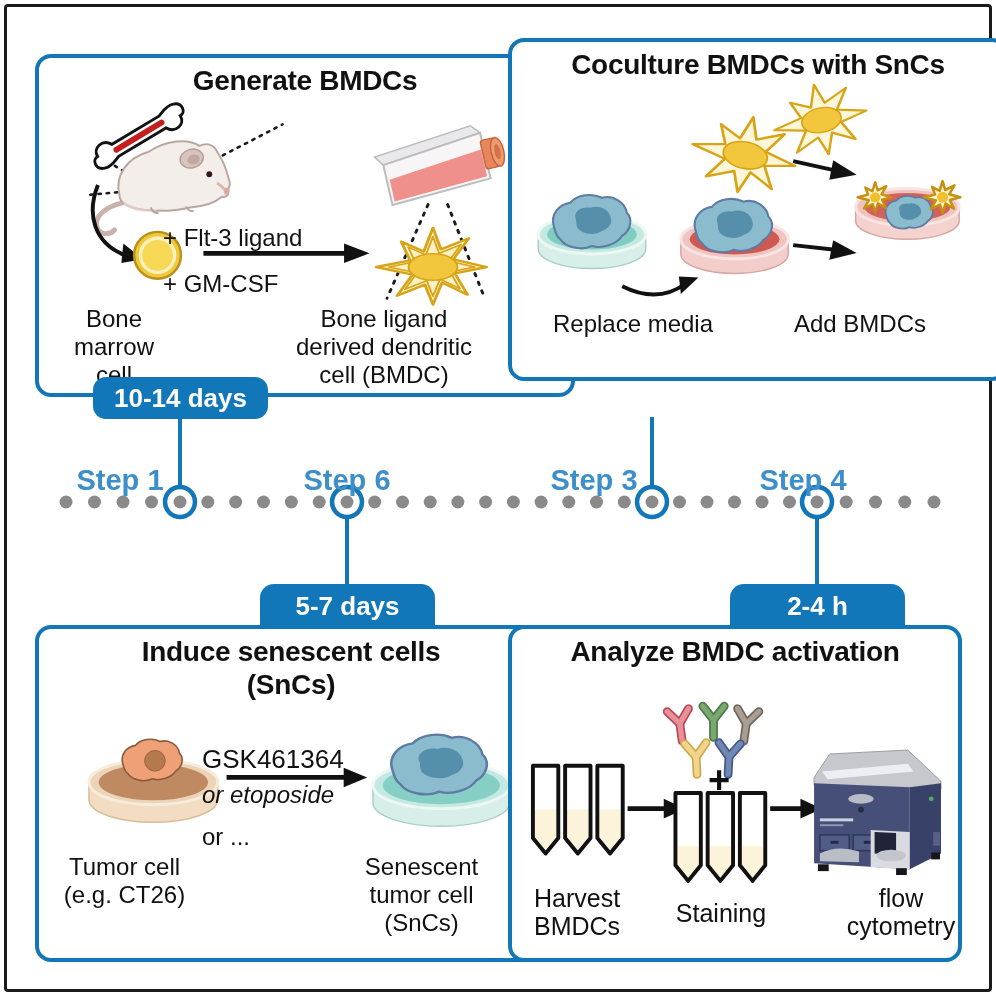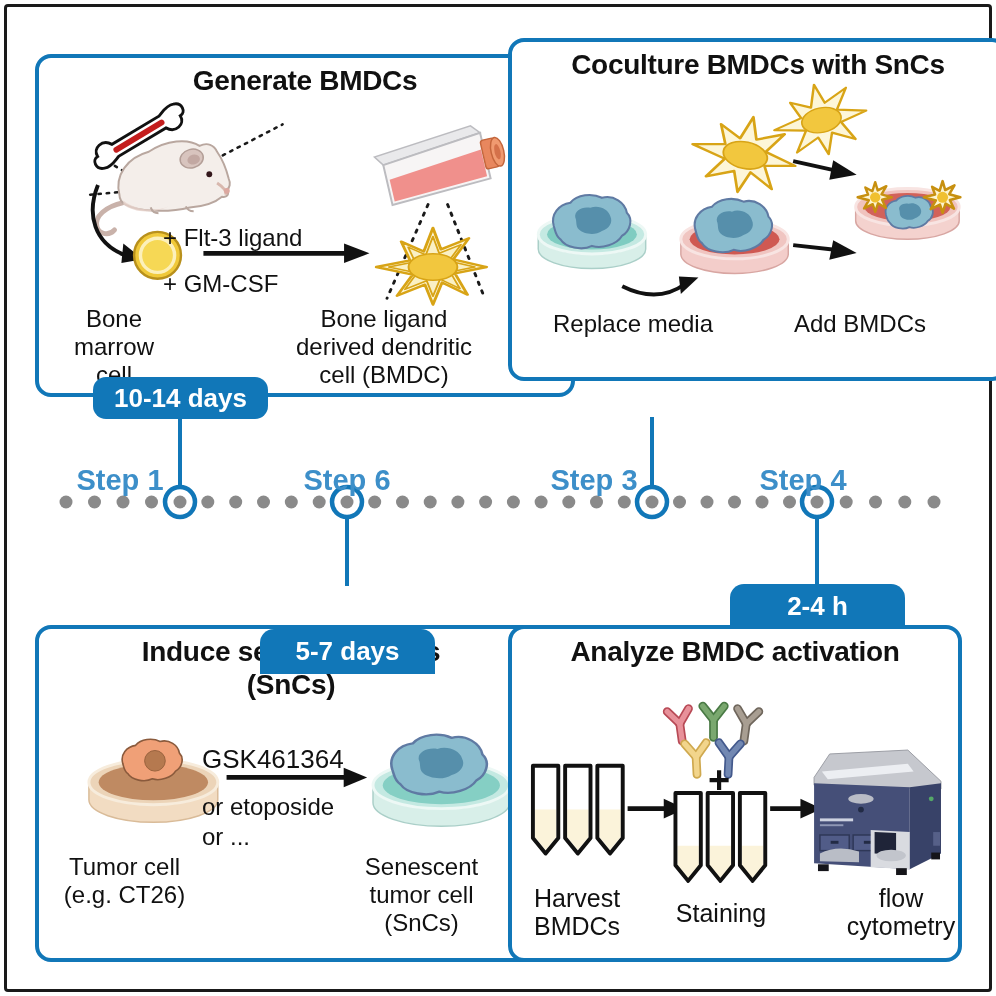--- a/index.html
+++ b/index.html
@@ -188,21 +188,21 @@
           <circle r="17" fill="#f0c030"></circle>
         </g>
       </g>
     </svg>
 
     <div class="lbl ctr" style="left:21px;top:268px;width:200px;">Replace media</div>
     <div class="lbl ctr" style="left:248px;top:268px;width:200px;">Add BMDCs</div>
   </section>
 
   <div class="badge badge-top" style="left:93px;border-radius:13px;">10-14 days</div>
-  <div class="badge badge-bottom" style="left:260px;margin-top:45px;">5-7 days</div>
+  <div class="badge badge-bottom" style="left:260px;">5-7 days</div>
   <div class="badge badge-bottom" style="left:730px;">2-4 h</div>
 
   <div class="connector" style="left:178px;top:417px;height:72px;"></div>
   <div class="connector" style="left:650px;top:417px;height:72px;"></div>
   <div class="connector" style="left:345px;top:515px;height:71px;"></div>
   <div class="connector" style="left:815px;top:515px;height:71px;"></div>
 
   <div class="step-label" style="left:40px;">Step 1</div>
   <div class="step-label" style="left:267px;">Step 6</div>
   <div class="step-label" style="left:514px;">Step 3</div>
@@ -276,21 +276,21 @@
       </g>
       <g transform="translate(378,140) scale(1.05,0.95)">
         <path d="M-46,4 C-50,-10 -40,-22 -26,-24 C-18,-34 0,-36 12,-30 C26,-34 40,-24 42,-12
                  C50,-4 46,10 36,16 C30,26 12,32 0,28 C-12,34 -32,30 -38,20 C-44,16 -44,10 -46,4 Z" fill="#8abcce" stroke="#5f7aa3" stroke-width="2.5"></path>
         <path d="M-20,-6 C-22,-14 -12,-20 -2,-18 C8,-22 20,-16 22,-8 C26,0 20,8 12,10
                  C4,16 -10,14 -16,8 C-20,4 -18,-2 -20,-6 Z" fill="#568fab"></path>
       </g>
     </svg>
 
     <div class="lbl" style="left:163px;top:116px;font-size:26px;">GSK461364</div>
-    <div class="lbl" style="left:163px;top:164px;">or etoposide</div>
+    <div class="lbl" style="left:163px;top:152px;font-style:italic;">or etoposide</div>
     <div class="lbl" style="left:163px;top:194px;">or ...</div>
     <div class="lbl ctr" style="left:3px;top:224px;width:165px;">Tumor cell
 (e.g. CT26)</div>
     <div class="lbl ctr" style="left:300px;top:224px;width:165px;">Senescent
 tumor cell
 (SnCs)</div>
   </section>
 
   <section class="panel" style="left:508px;top:625px;width:454px;height:337px;">
     <div class="panel-title">Analyze BMDC activation</div>

